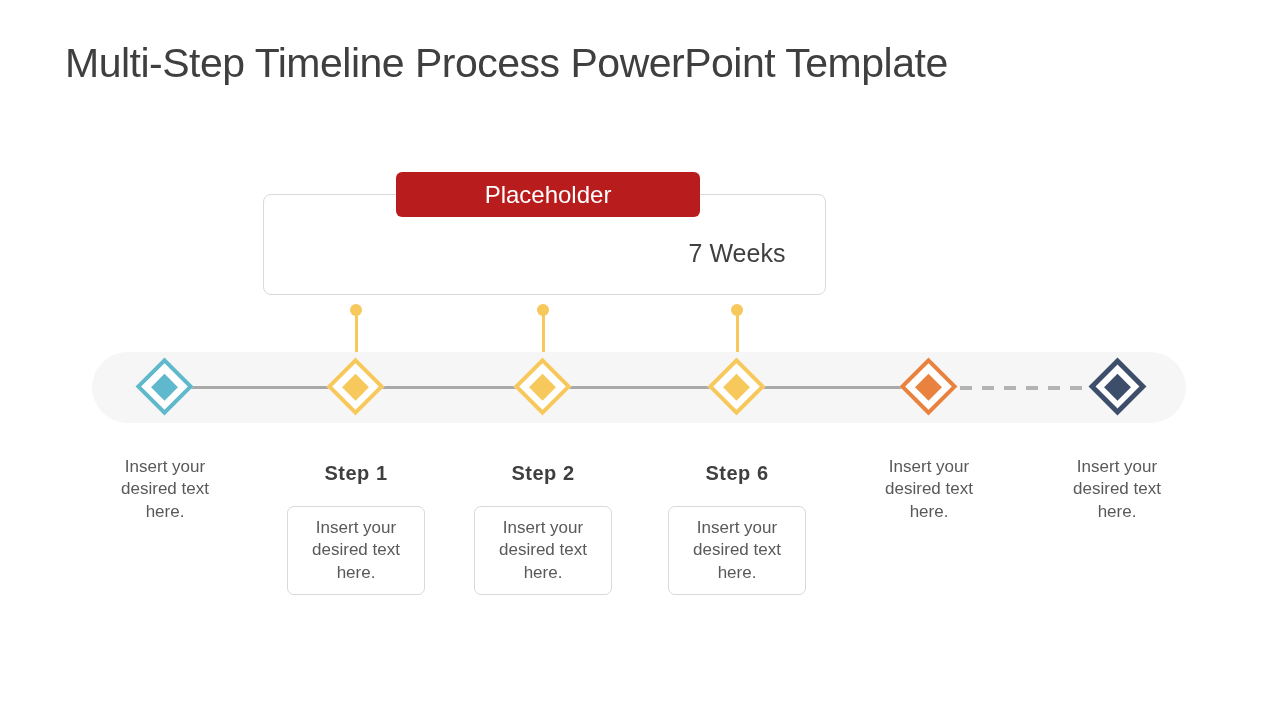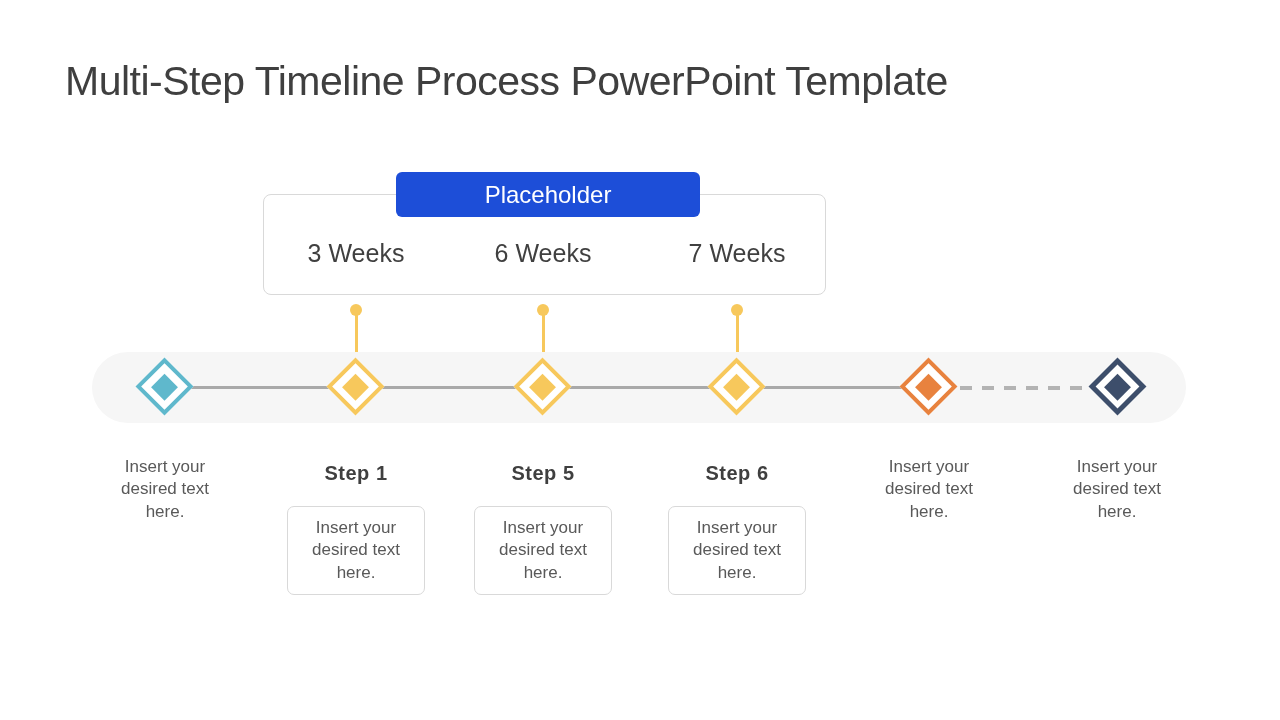--- a/index.html
+++ b/index.html
@@ -3,21 +3,21 @@
 <meta charset="utf-8">
 <style>
   html,body { margin:0; padding:0; }
   body {
     width:1280px; height:720px; background:#ffffff; position:relative;
     overflow:hidden; font-family:"Liberation Sans", sans-serif;
   }
   .slide { position:absolute; inset:0; }
 
   .title {
-    position:absolute; left:65px; top:58px; width:1100px;
+    position:absolute; left:65px; top:40px; width:1100px;
     font-size:41px; font-weight:400; color:#3F3F3F; letter-spacing:-0.5px;
     white-space:nowrap;
   }
 
   
   .weeks-box {
     position:absolute; left:263px; top:194px; width:561px; height:99px;
     background:#ffffff; border:1px solid #D9D9D9; border-radius:8px;
   }
   .header-pill {
@@ -84,25 +84,23 @@
   }
 </style>
 </head>
 <body>
 
 <div class="slide">
 
   <div class="title">Multi-Step Timeline Process PowerPoint Template</div>
 
   <div class="weeks-box"></div>
-  <div class="header-pill" style="background-color: #1d4ed8;">
+  <div class="header-pill" style="background-color: #b91c1c;">
     <span>Placeholder</span>
   </div>
-  <div class="week-label" style="left:266px">3 Weeks</div>
-  <div class="week-label" style="left:453px">6 Weeks</div>
   <div class="week-label" style="left:647px">7 Weeks</div>
 
   <div class="connector-dot" style="left: 350px; --c: #F7C85C;"></div>
   <div class="connector-line" style="left: 355px; --c: #F7C85C;"></div>
   <div class="connector-dot" style="left: 537px; --c: #F7C85C;"></div>
   <div class="connector-line" style="left: 542px; --c: #F7C85C;"></div>
   <div class="connector-dot" style="left: 731px; --c: #F7C85C;"></div>
   <div class="connector-line" style="left: 736px; --c: #F7C85C;"></div>
 
   <div class="band" style="background-color: rgb(246, 246, 246);"></div>
@@ -124,21 +122,21 @@
   <div class="diamond" style="left: 908px; --c: #E8823E;">
     <div class="diamond-core"></div>
   </div>
   <div class="diamond thick" style="left: 1097px; --c: #3D4E6B;">
     <div class="diamond-core"></div>
   </div>
 
   <div class="side-label" style="left:100px">Insert your desired text here.</div>
 
   <div class="step-heading" style="left:276px">Step 1</div>
-  <div class="step-heading" style="left:463px">Step 5</div>
+  <div class="step-heading" style="left:463px">Step 2</div>
   <div class="step-heading" style="left:657px">Step 6</div>
 
   <div class="step-box" style="left:287px">
     <span>Insert your desired text here.</span>
   </div>
   <div class="step-box" style="left:474px">
     <span>Insert your desired text here.</span>
   </div>
   <div class="step-box" style="left:668px">
     <span>Insert your desired text here.</span>

